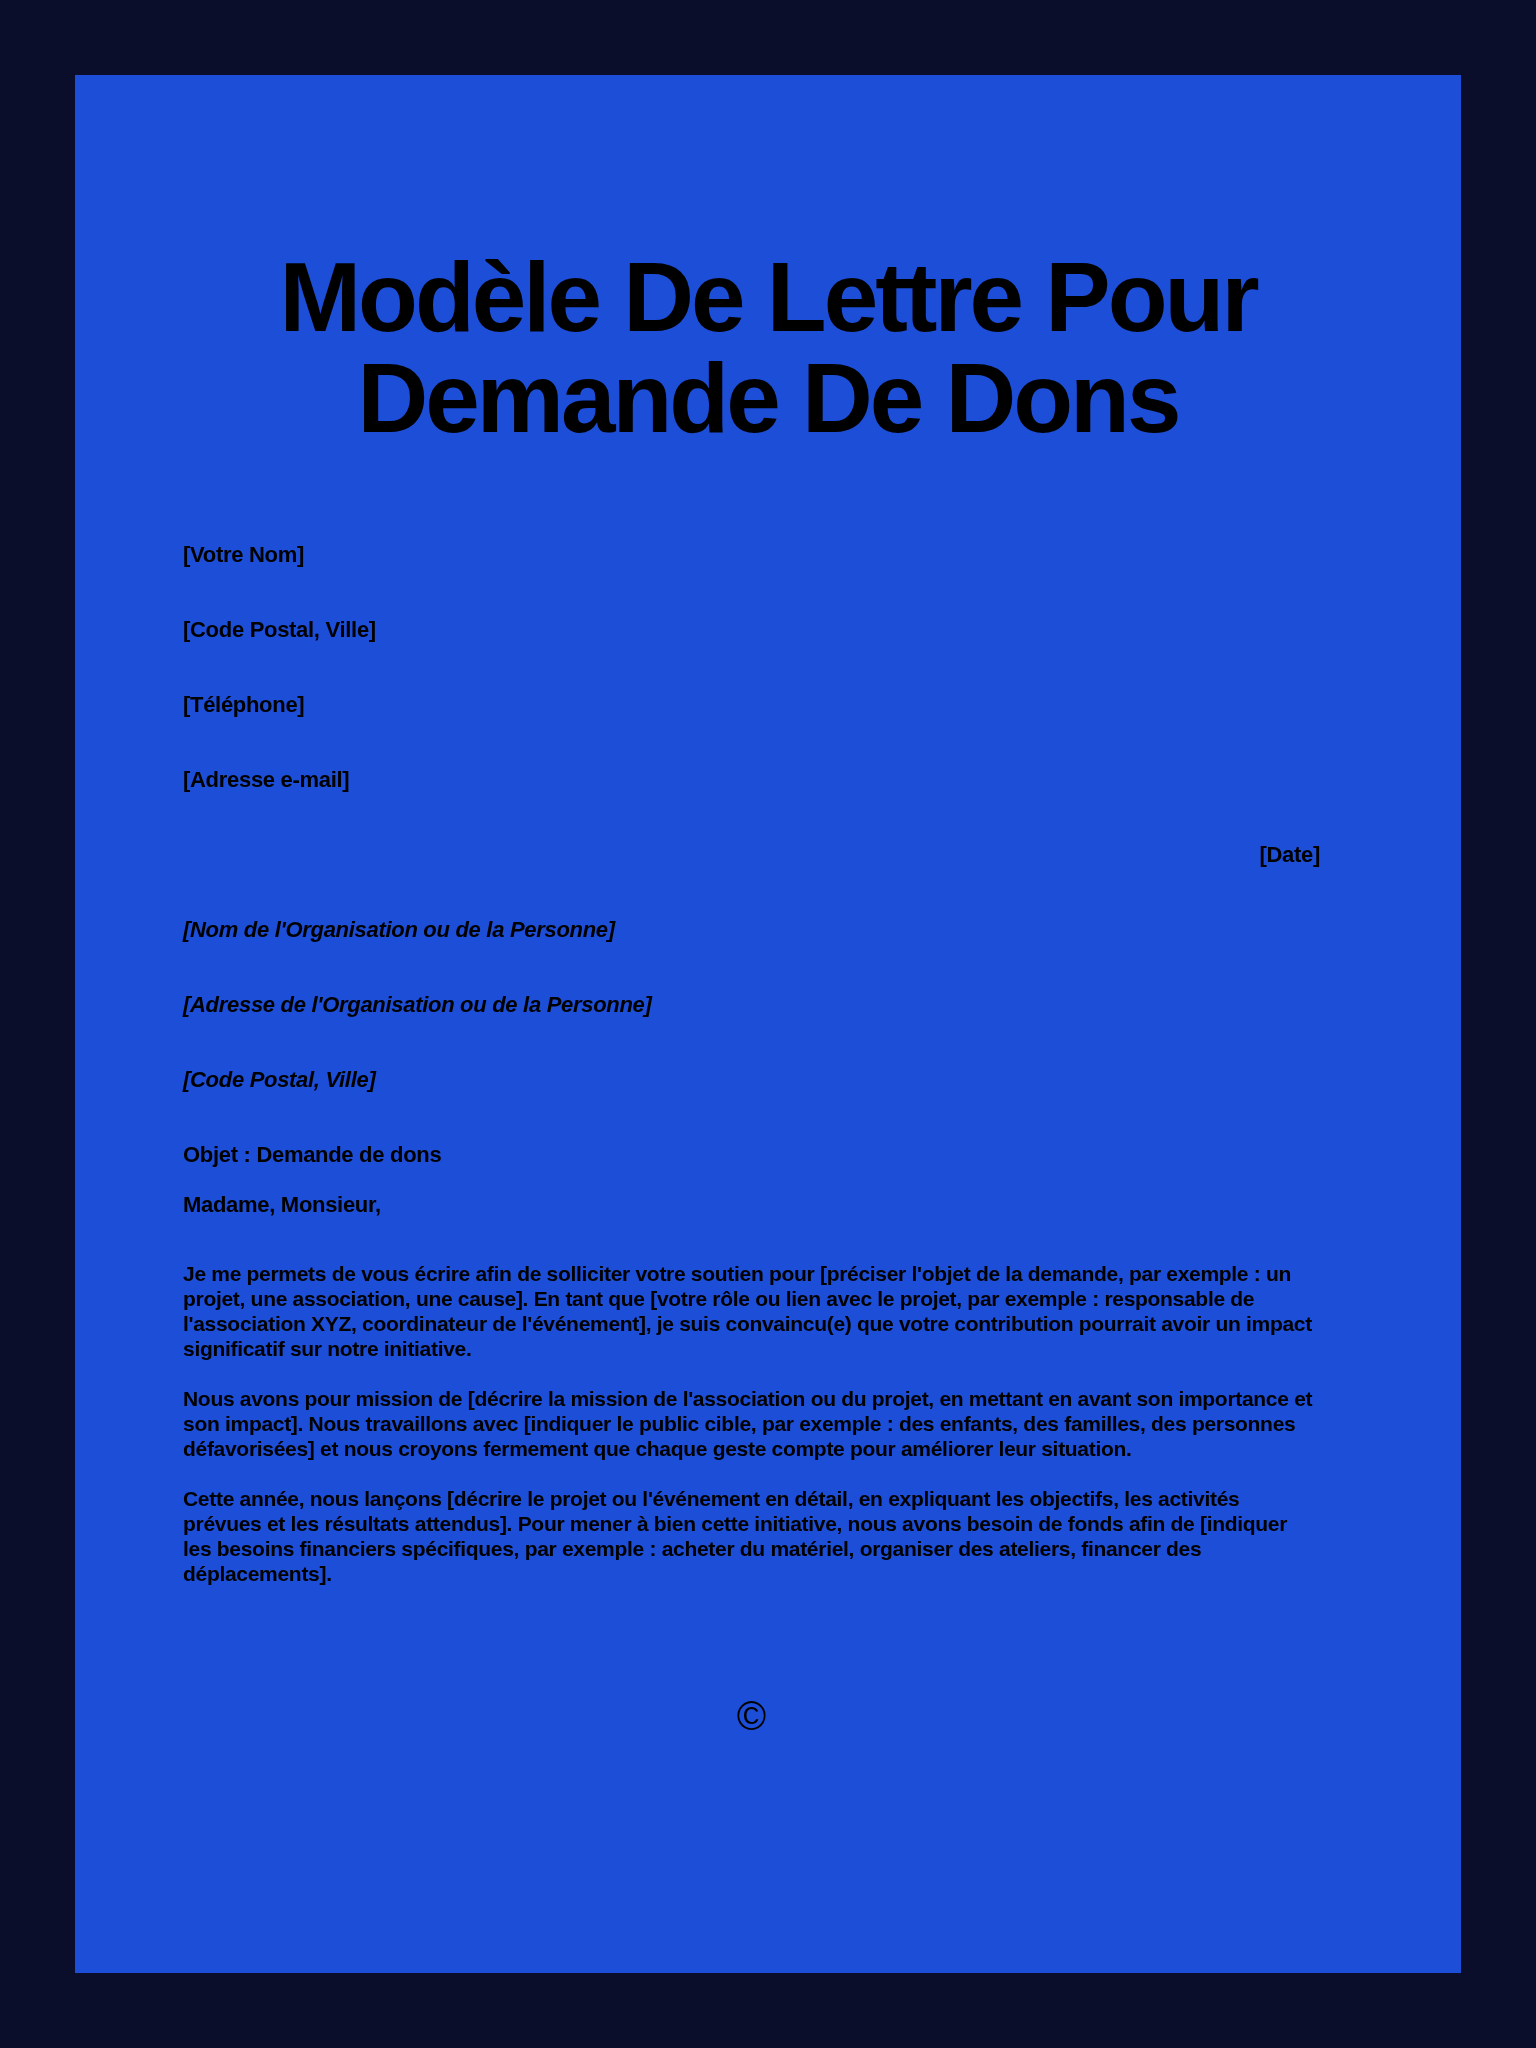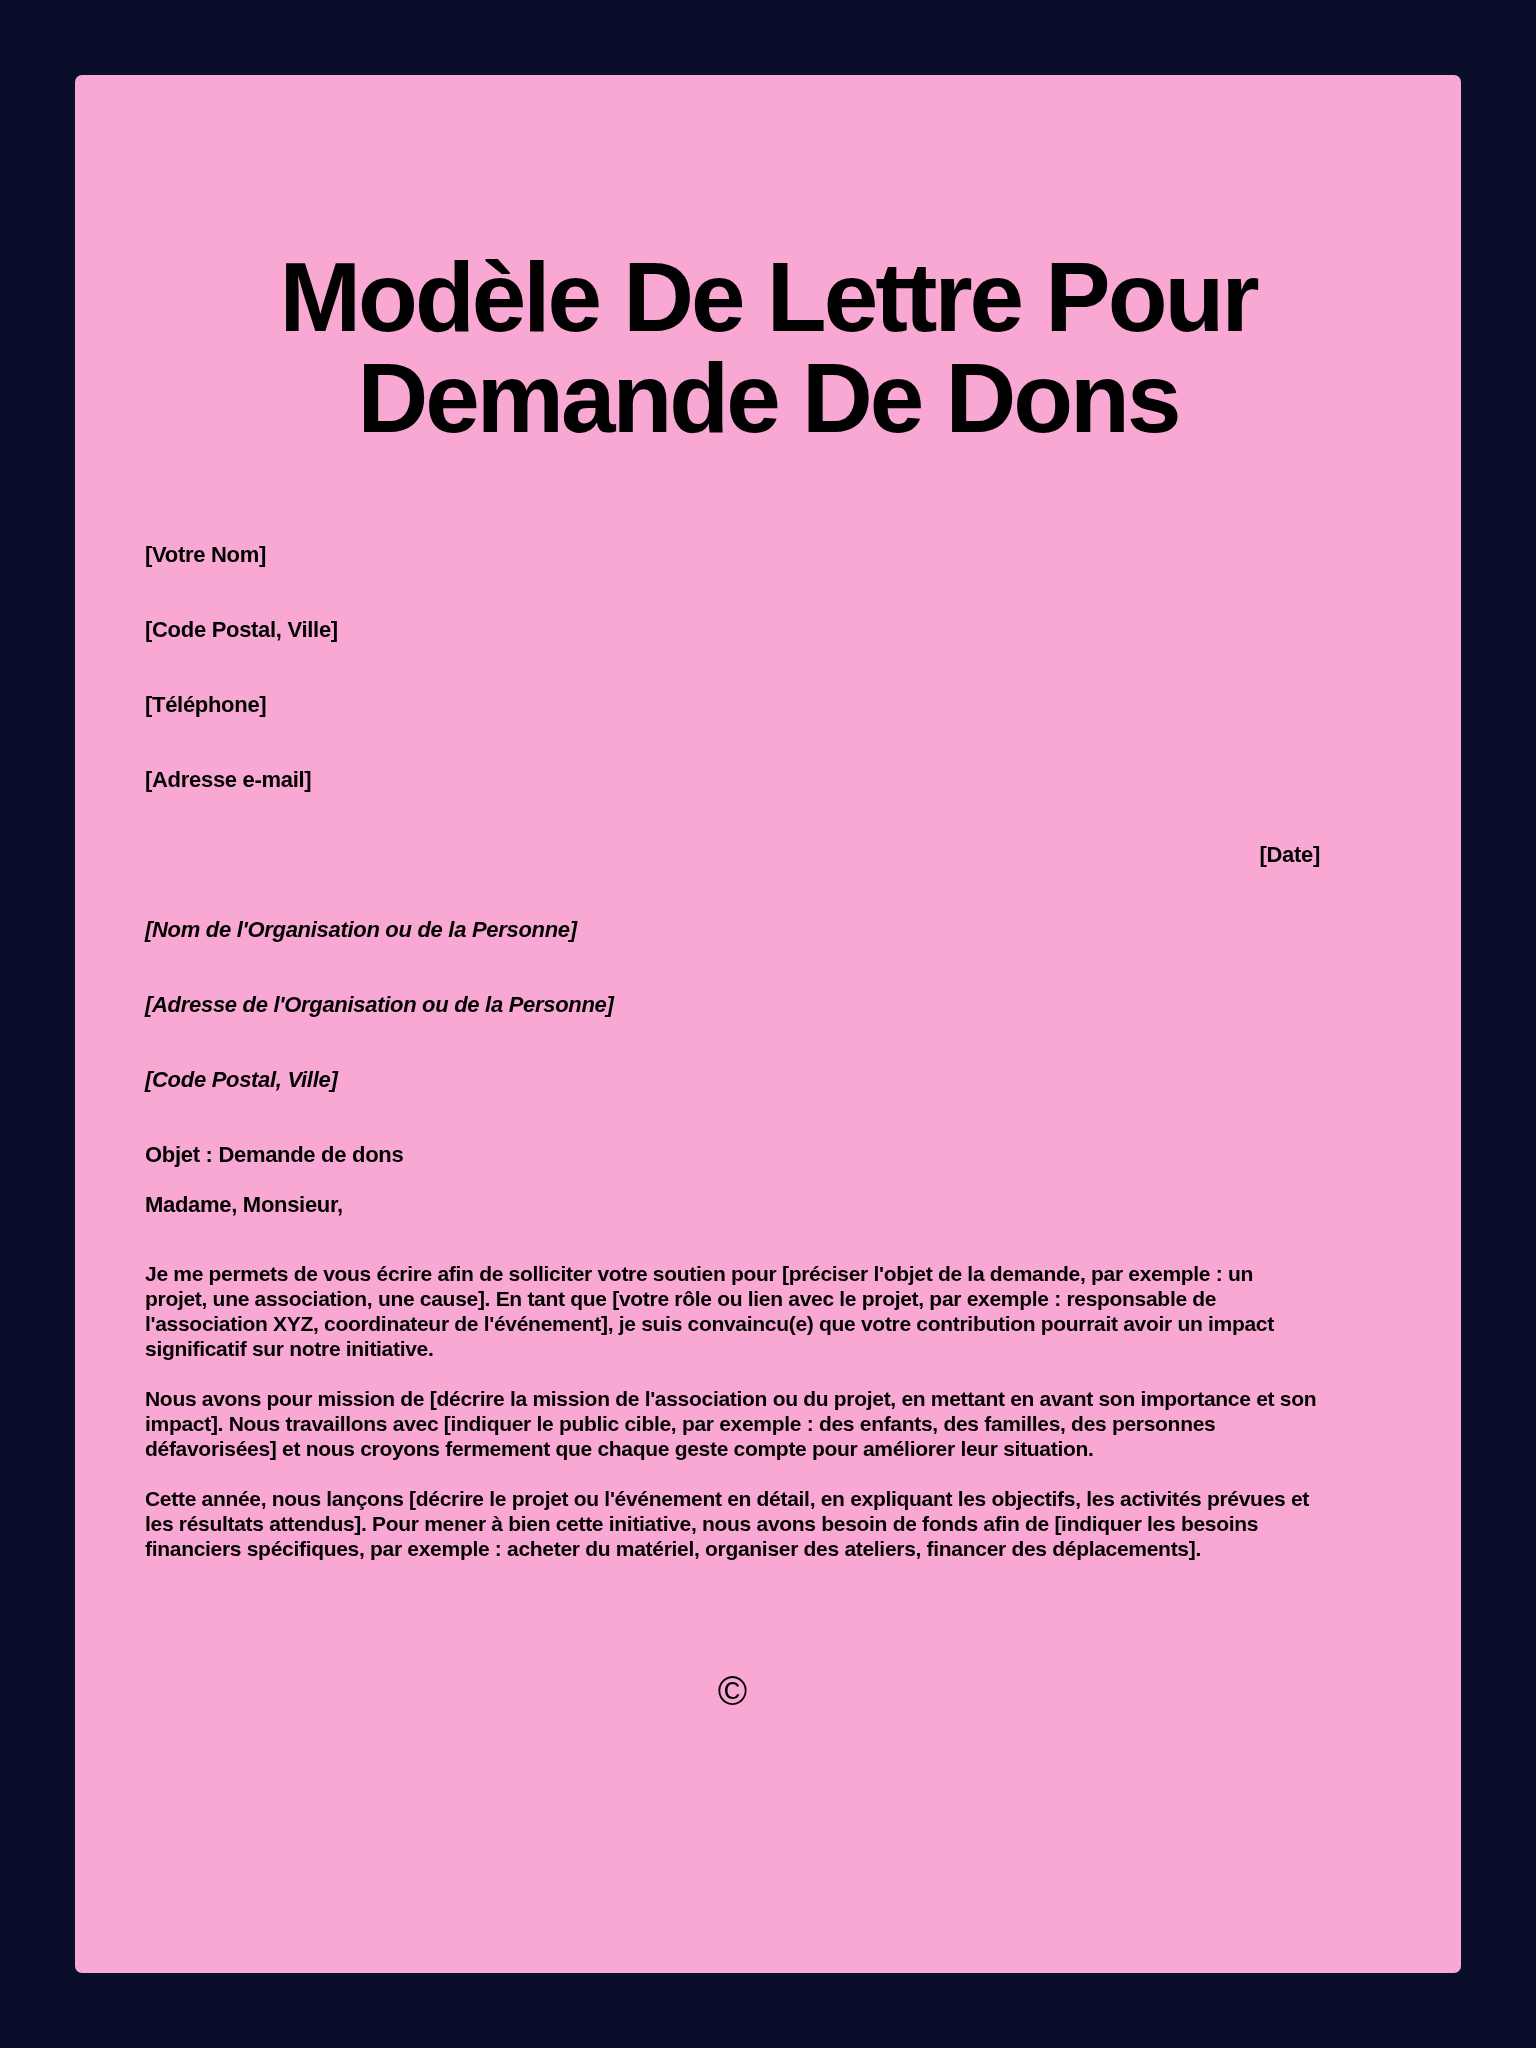--- a/index.html
+++ b/index.html
@@ -13,38 +13,37 @@
     position: relative;
     font-family: "Liberation Sans", sans-serif;
     color: #000000;
   }
   .page {
     position: absolute;
     left: 75px;
     top: 75px;
     width: 1386px;
     height: 1898px;
-    background: #f9a8d4;
+    background: #1d4ed8;
     box-sizing: border-box;
     overflow: hidden;
-    border-radius: 7px;
   }
   .title {
     margin: 0 auto;
     padding-top: 172px;
     max-width: 1180px;
     font-size: 98px;
     line-height: 1.03;
     font-weight: 700;
     text-align: center;
     letter-spacing: -3px;
     color: #000000;
   }
   .content {
-    padding-left: 70px;
+    padding-left: 108px;
     padding-right: 141px;
   }
   .block-line {
     font-size: 22px;
     line-height: 25px;
     font-weight: 700;
     letter-spacing: -0.3px;
   }
   .sender-block {
     margin-top: 93px;

